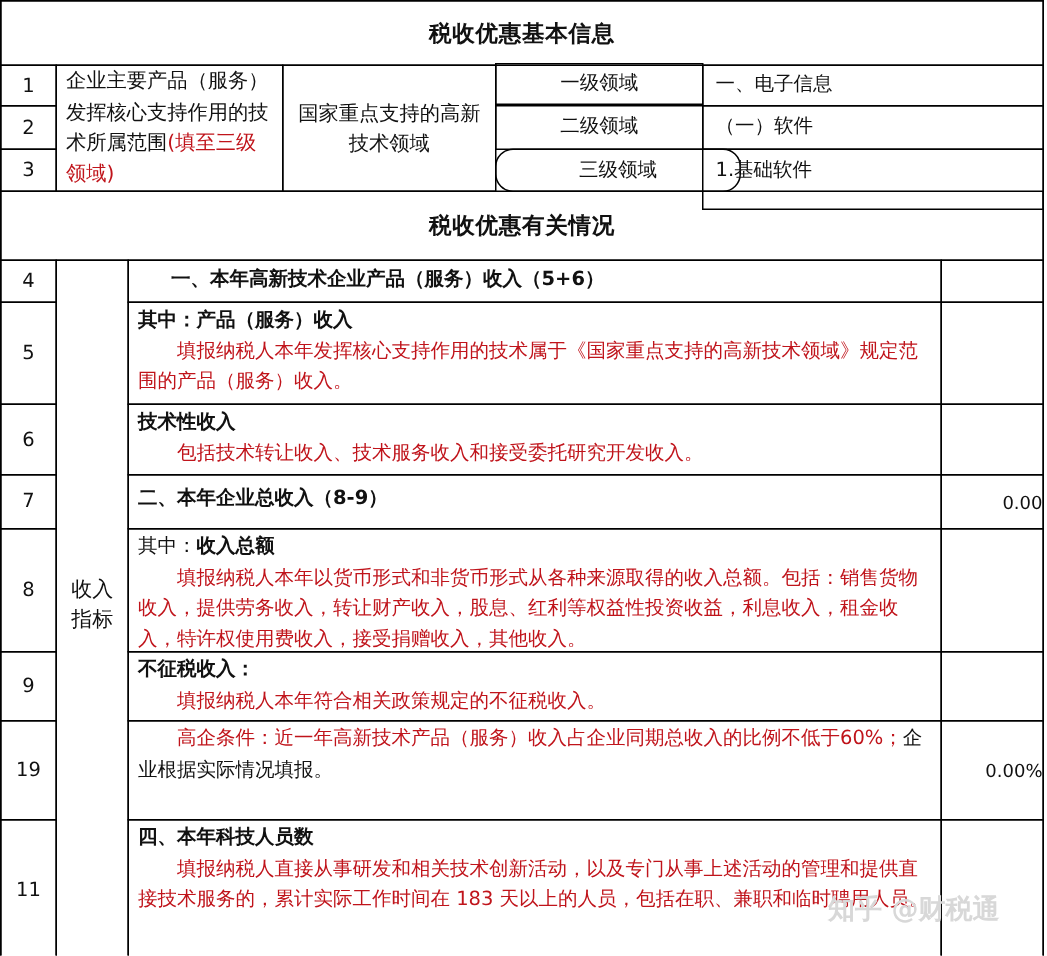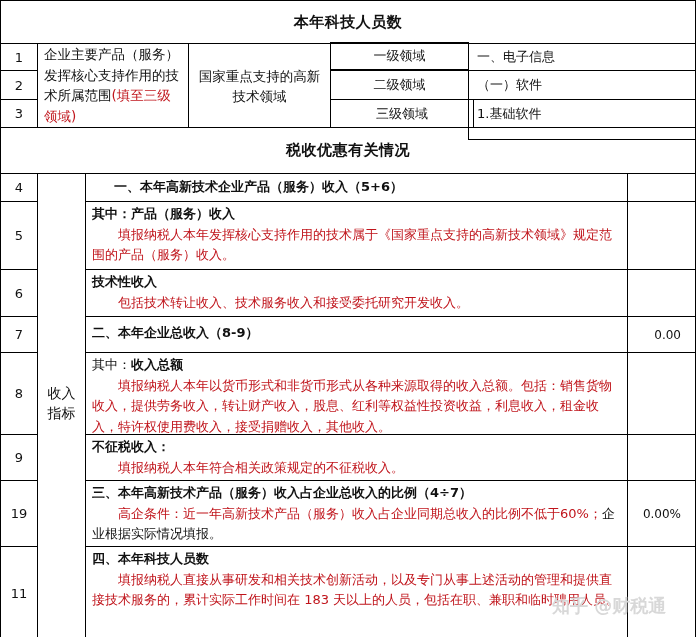--- a/index.html
+++ b/index.html
@@ -7,47 +7,47 @@
          font-family: "DejaVu Sans", "Liberation Sans", sans-serif; color:#111; }
   .abs { position:absolute; box-sizing:border-box; }
   .b { border:1px solid #000; }
   .hdr { font-weight:bold; font-size:15px; display:flex; align-items:center; justify-content:center; letter-spacing:0.5px; }
   .num { font-size:13px; display:flex; align-items:center; justify-content:center; }
   .cen { display:flex; align-items:center; justify-content:center; text-align:center; }
   .cell { font-size:13px; line-height:20px; }
   .red { color:#c0141b; }
   .bold { font-weight:bold; }
   .content { padding:2px 6px; font-size:13px; line-height:20.5px; }
-  .val { font-size:12px; display:flex; align-items:center; justify-content:flex-end; padding-right:14px; }
+  .val { font-size:12px; display:flex; align-items:center; justify-content:flex-end; padding-right:0; }
   .wm { color:#d8d8d8; font-size:18px; font-weight:bold; }
 </style>
 </head>
 <body>
 
 <div class="abs b" style="left:0;top:0;width:696px;height:640px;"></div>
 
-<div class="abs b hdr" style="left:0;top:0;width:696px;height:44px;">本年科技人员数</div>
+<div class="abs b hdr" style="left:0;top:0;width:696px;height:44px;">税收优惠基本信息</div>
 
 <div class="abs b num" style="left:0;top:43px;width:38px;height:28px;">1</div>
 <div class="abs b num" style="left:0;top:70px;width:38px;height:30px;">2</div>
 <div class="abs b num" style="left:0;top:99px;width:38px;height:29px;">3</div>
 
 <div class="abs b cell" style="left:37px;top:43px;width:152px;height:85px;padding:0 6px;font-size:13.5px;line-height:20.5px;">
   <span>企业主要产品（服务）发挥核心支持作用的技术所属范围</span><span class="red">(填至三级领域)</span>
 </div>
 
 <div class="abs b cen cell" style="left:188px;top:43px;width:143px;height:85px;padding:0 8px;font-size:13.5px;">
   <span>国家重点支持的高新技术领域</span>
 </div>
 
 <div class="abs b cen cell" style="left:330px;top:42px;width:139px;height:28px;">一级领域</div>
 <div class="abs b cell" style="left:468px;top:43px;width:228px;height:28px;padding:3px 8px;">一、电子信息</div>
 <div class="abs b cen cell" style="left:330px;top:70px;width:139px;height:30px;">二级领域</div>
 <div class="abs b cell" style="left:468px;top:70px;width:228px;height:30px;padding:4px 8px;">（一）软件</div>
-<div class="abs b cen cell" style="left:330px;top:99px;width:144px;height:29px;">三级领域</div>
+<div class="abs b cen cell" style="left:330px;top:99px;width:164px;height:29px;border-radius:12px;">三级领域</div>
 <div class="abs b cell" style="left:468px;top:99px;width:228px;height:41px;padding:4px 8px;">1.基础软件</div>
 
 <div class="abs b hdr" style="left:0;top:127px;width:696px;height:47px;">税收优惠有关情况</div>
 
 <div class="abs b cen" style="left:37px;top:173px;width:49px;height:470px;font-size:14px;line-height:20px;padding-top:0;">
   <span style="display:block;width:30px;margin-top:-10px;">收入指标</span>
 </div>
 
 <div class="abs b num" style="left:0;top:173px;width:38px;height:29px;">4</div>
 <div class="abs b content bold" style="left:85px;top:173px;width:543px;height:29px;padding-top:3px;padding-left:28px;">一、本年高新技术企业产品（服务）收入（5+6）</div>
@@ -80,21 +80,20 @@
 
 <div class="abs b num" style="left:0;top:434px;width:38px;height:47px;">9</div>
 <div class="abs b content" style="left:85px;top:434px;width:543px;height:47px;">
   <div class="bold">不征税收入：</div>
   <div class="red" style="text-indent:26px;">填报纳税人本年符合相关政策规定的不征税收入。</div>
 </div>
 <div class="abs b val" style="left:627px;top:434px;width:69px;height:47px;"></div>
 
 <div class="abs b num" style="left:0;top:480px;width:38px;height:67px;">19</div>
 <div class="abs b content" style="left:85px;top:480px;width:543px;height:67px;">
-  <div class="bold">三、本年高新技术产品（服务）收入占企业总收入的比例（4÷7）</div>
   <div style="text-indent:26px;"><span class="red">高企条件：近一年高新技术产品（服务）收入占企业同期总收入的比例不低于60%；</span><span>企业根据实际情况填报。</span></div>
 </div>
 <div class="abs b val" style="left:627px;top:480px;width:69px;height:67px;">0.00%</div>
 
 <div class="abs b num" style="left:0;top:546px;width:38px;height:94px;">11</div>
 <div class="abs b content" style="left:85px;top:546px;width:543px;height:94px;">
   <div class="bold">四、本年科技人员数</div>
   <div class="red" style="text-indent:26px;">填报纳税人直接从事研发和相关技术创新活动，以及专门从事上述活动的管理和提供直接技术服务的，累计实际工作时间在 183 天以上的人员，包括在职、兼职和临时聘用人员。</div>
 </div>
 <div class="abs b val" style="left:627px;top:546px;width:69px;height:94px;"></div>

